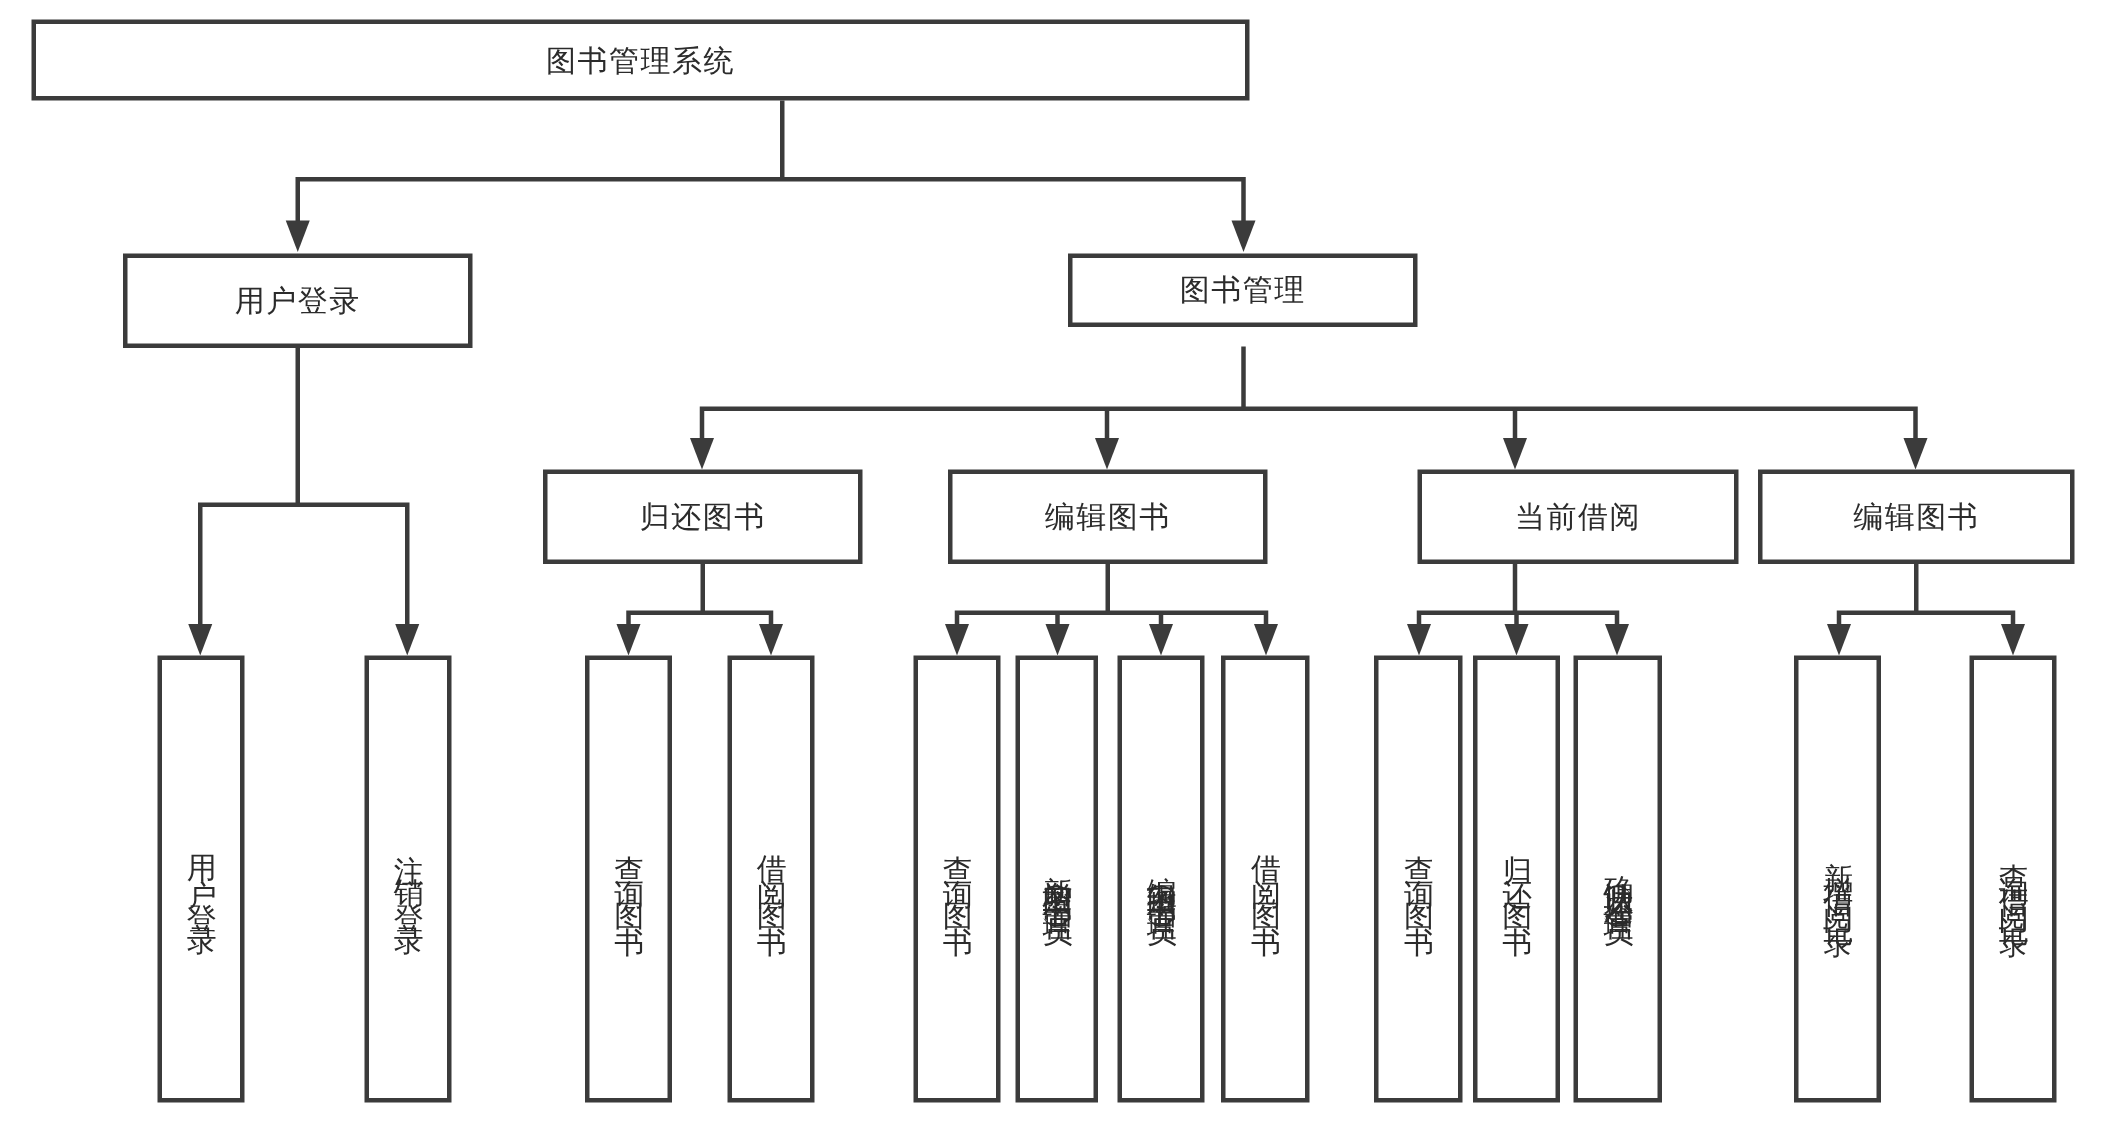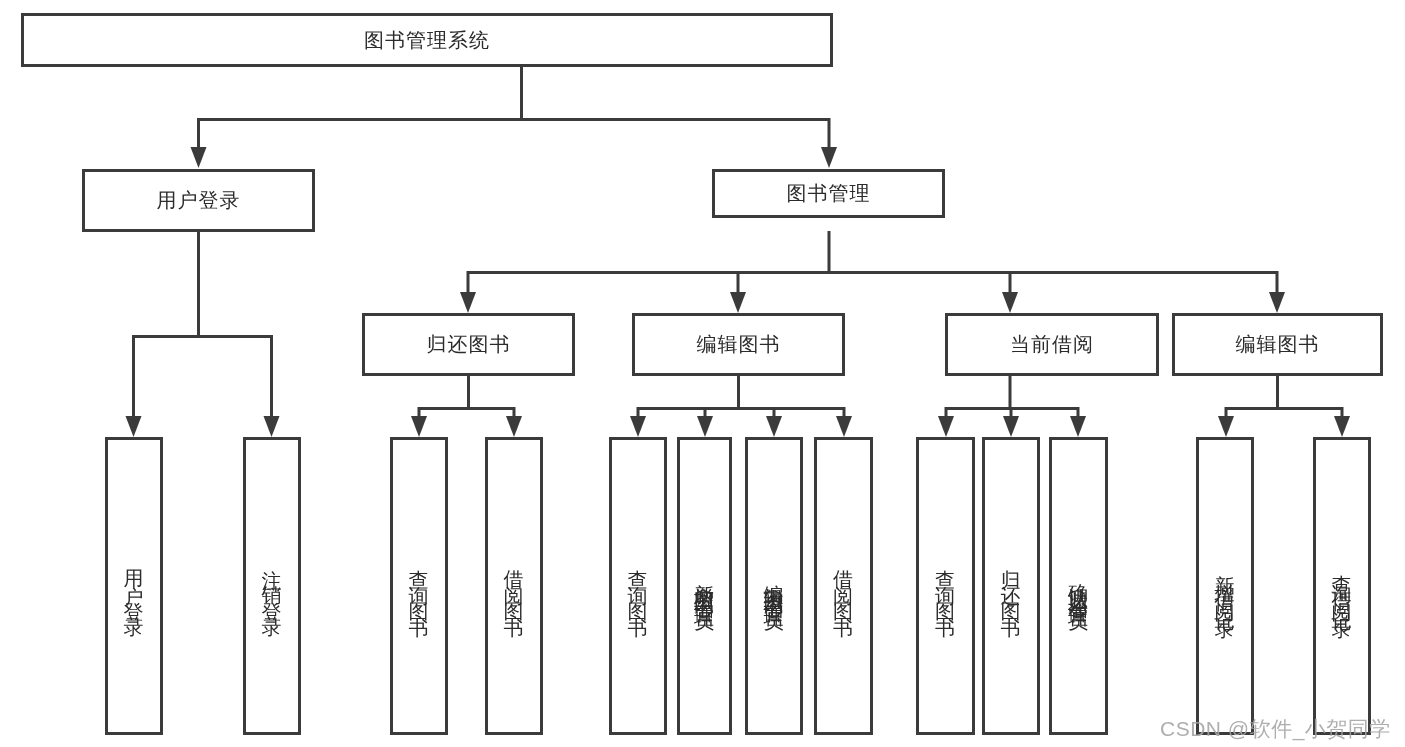--- a/index.html
+++ b/index.html
@@ -122,15 +122,14 @@
   <div class="box leaf s9" style="left:745px; top:437px; width:58px; height:298px;">编辑图书（管理员）</div>
   <div class="box leaf" style="left:814px; top:437px; width:59px; height:298px;">借阅图书</div>
 
   <div class="box leaf" style="left:916px; top:437px; width:59px; height:298px;">查询图书</div>
   <div class="box leaf" style="left:982px; top:437px; width:58px; height:298px;">归还图书</div>
   <div class="box leaf s9" style="left:1049px; top:437px; width:59px; height:298px;">确认归还（管理员）</div>
 
   <div class="box leaf s6" style="left:1196px; top:437px; width:58px; height:298px;">新增借阅记录</div>
   <div class="box leaf s6" style="left:1313px; top:437px; width:58px; height:298px;">查询借阅记录</div>
 
-  <div class="watermark">CSDN @软件_小贺同学</div>
 
 </div>
 
 </body></html>

